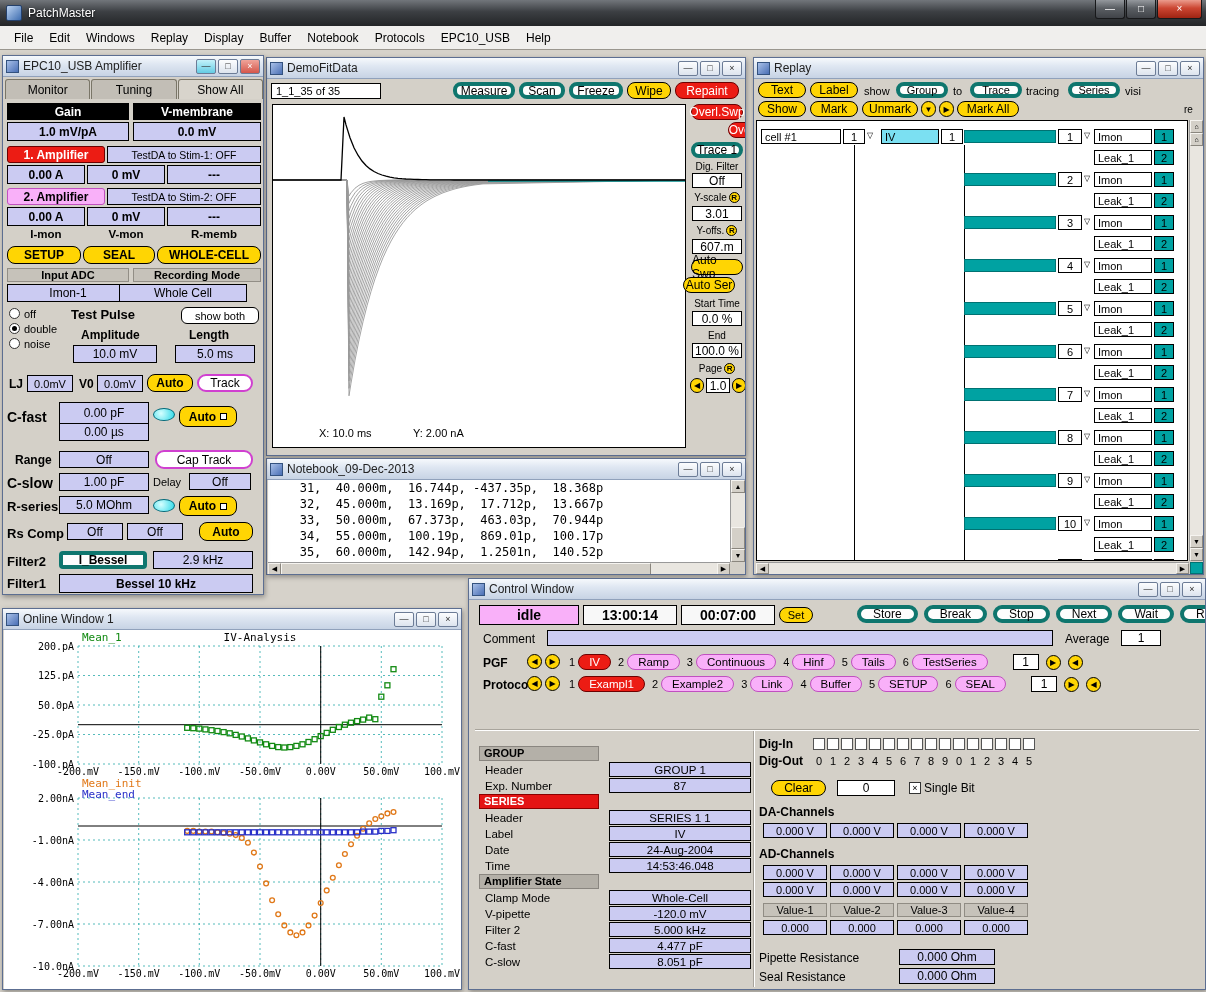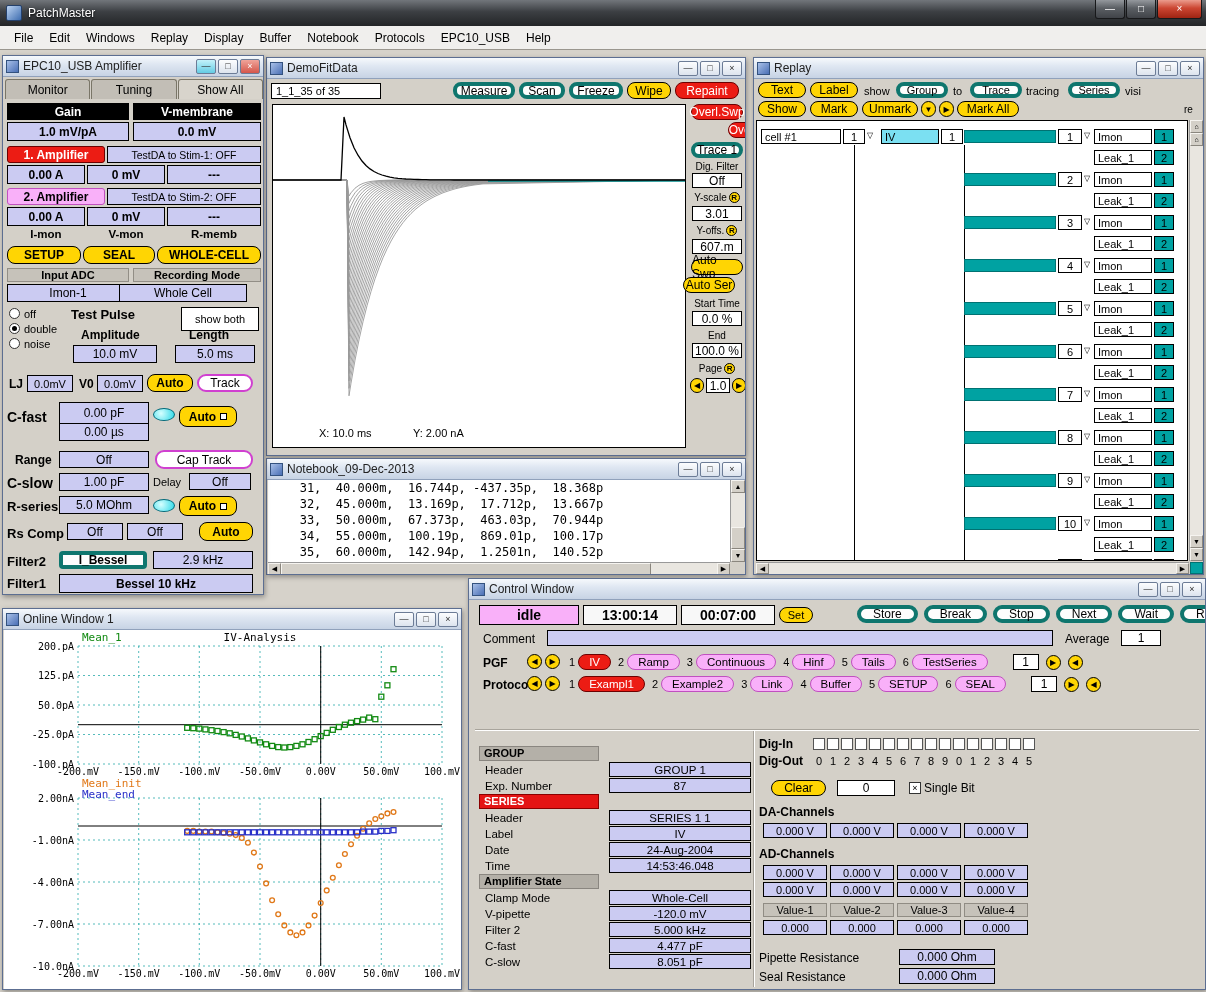--- a/index.html
+++ b/index.html
@@ -148,21 +148,21 @@
       <div class="tprow">
         <div class="radio sel"></div>
         <div class="tplbl">double</div>
       </div>
       <div class="tprow">
         <div class="radio"></div>
         <div class="tplbl">noise</div>
       </div>
     </div>
   <div class="lb bold abs" style="left:68px;top:251px;font-size:13px;">Test Pulse</div>
-  <div class="wbox abs" style="left:178px;top:251px;width:78px;height:24px;font-size:11px;">show both</div>
+  <div class="wbox abs" style="left:178px;top:251px;width:78px;height:17px;font-size:11px;border-radius:6px;">show both</div>
   <div class="lb bold abs" style="left:78px;top:272px;">Amplitude</div>
   <div class="lb bold abs" style="left:186px;top:272px;">Length</div>
   <div class="field abs" style="left:70px;top:289px;width:84px;height:18px;">10.0 mV</div>
   <div class="field abs" style="left:172px;top:289px;width:80px;height:18px;">5.0 ms</div>
   <div class="lb bold abs" style="left:6px;top:321px;">LJ</div>
   <div class="field abs" style="left:24px;top:319px;width:46px;height:17px;font-size:11px;">0.0mV</div>
   <div class="lb bold abs" style="left:76px;top:321px;">V0</div>
   <div class="field abs" style="left:94px;top:319px;width:46px;height:17px;font-size:11px;">0.0mV</div>
   <div class="ybtn abs bold" style="left:144px;top:318px;width:46px;height:18px;">Auto</div>
   <div class="tkbtn abs" style="left:194px;top:318px;width:56px;height:18px;">Track</div>

